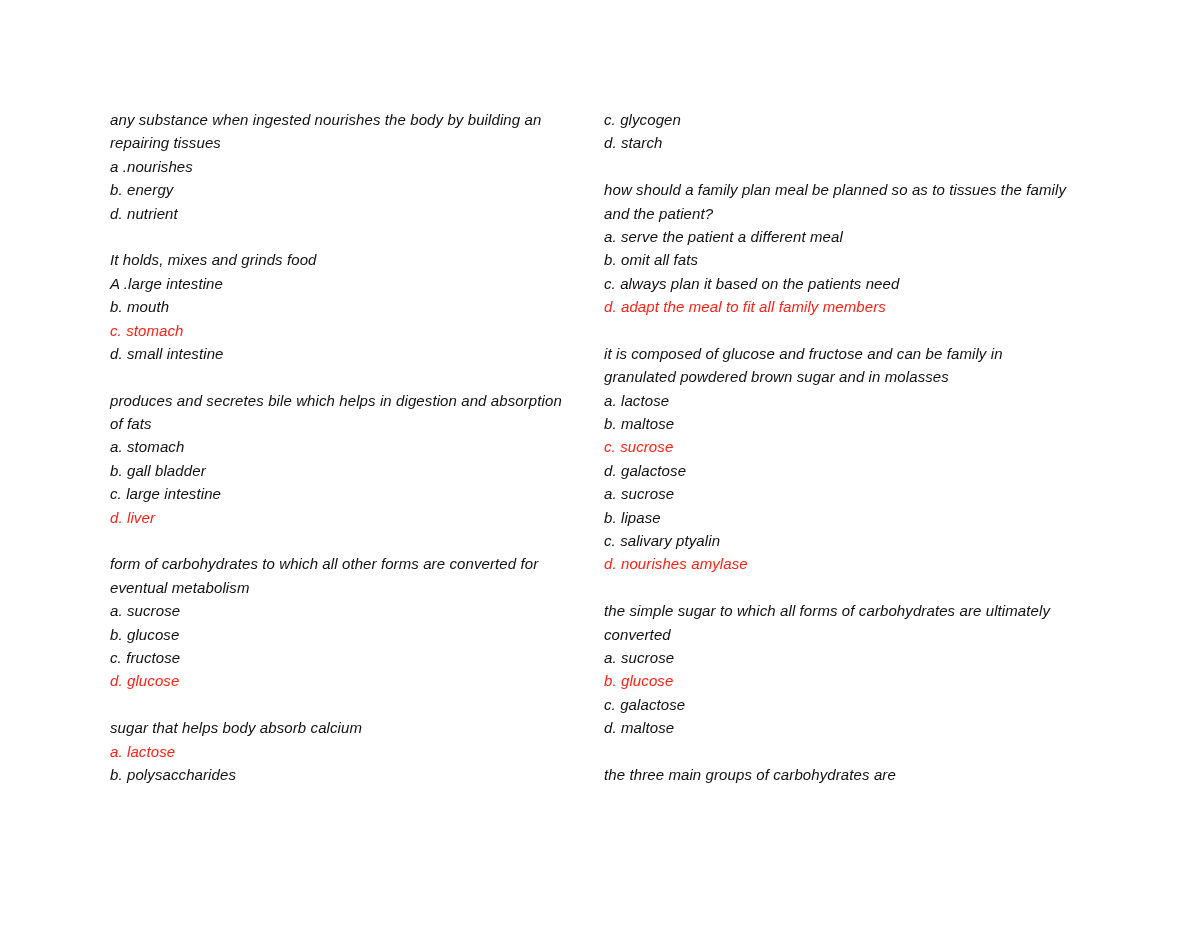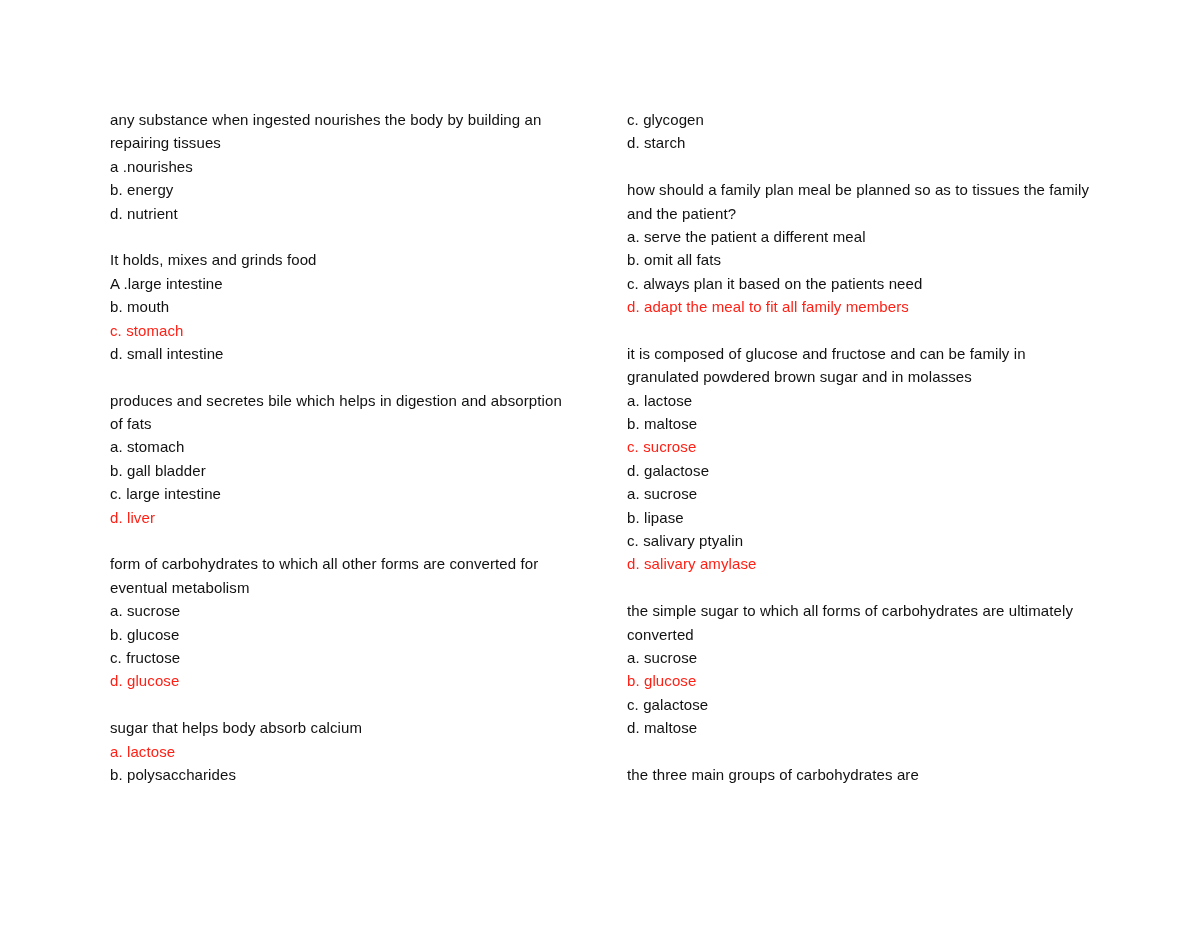--- a/index.html
+++ b/index.html
@@ -15,38 +15,38 @@
     overflow: hidden;
     font-family: "Liberation Sans", "DejaVu Sans", sans-serif;
     font-size: 15px;
     color: #111111;
   }
   .col {
     position: absolute;
     top: 108px;
   }
   .col-left  { left: 110px; width: 470px; }
-  .col-right { left: 627px; width: 480px; }
+  .col-right { left: 604px; width: 480px; }
   .para {
     margin: 0 0 23.4px 0;
   }
   .line {
     height: 23.4px;
     line-height: 23.4px;
     white-space: nowrap;
     letter-spacing: 0.1px;
   }
   .line.red {
     color: var(--answer-red, #ff2015);
   }
 </style>
 </head>
 <body>
 
-<div class="doc-page" style="background: rgb(255, 255, 255); color: rgb(17, 17, 17);">
+<div class="doc-page" style="background: rgb(255, 255, 255); color: rgb(17, 17, 17); font-style: italic;">
   <div class="col col-left">
       <div class="para">
         <div class="line">any substance when ingested nourishes the body by building an</div>
         <div class="line">repairing tissues</div>
         <div class="line">a .nourishes</div>
         <div class="line">b. energy</div>
         <div class="line">d. nutrient</div>
       </div>
       <div class="para">
         <div class="line">It holds, mixes and grinds food</div>
@@ -93,21 +93,21 @@
       <div class="para">
         <div class="line">it is composed of glucose and fructose and can be family in</div>
         <div class="line">granulated powdered brown sugar and in molasses</div>
         <div class="line">a. lactose</div>
         <div class="line">b. maltose</div>
         <div class="line red">c. sucrose</div>
         <div class="line">d. galactose</div>
         <div class="line">a. sucrose</div>
         <div class="line">b. lipase</div>
         <div class="line">c. salivary ptyalin</div>
-        <div class="line red">d. salivary amylase</div>
+        <div class="line red">d. nourishes amylase</div>
       </div>
       <div class="para">
         <div class="line">the simple sugar to which all forms of carbohydrates are ultimately</div>
         <div class="line">converted</div>
         <div class="line">a. sucrose</div>
         <div class="line red">b. glucose</div>
         <div class="line">c. galactose</div>
         <div class="line">d. maltose</div>
       </div>
       <div class="para">

